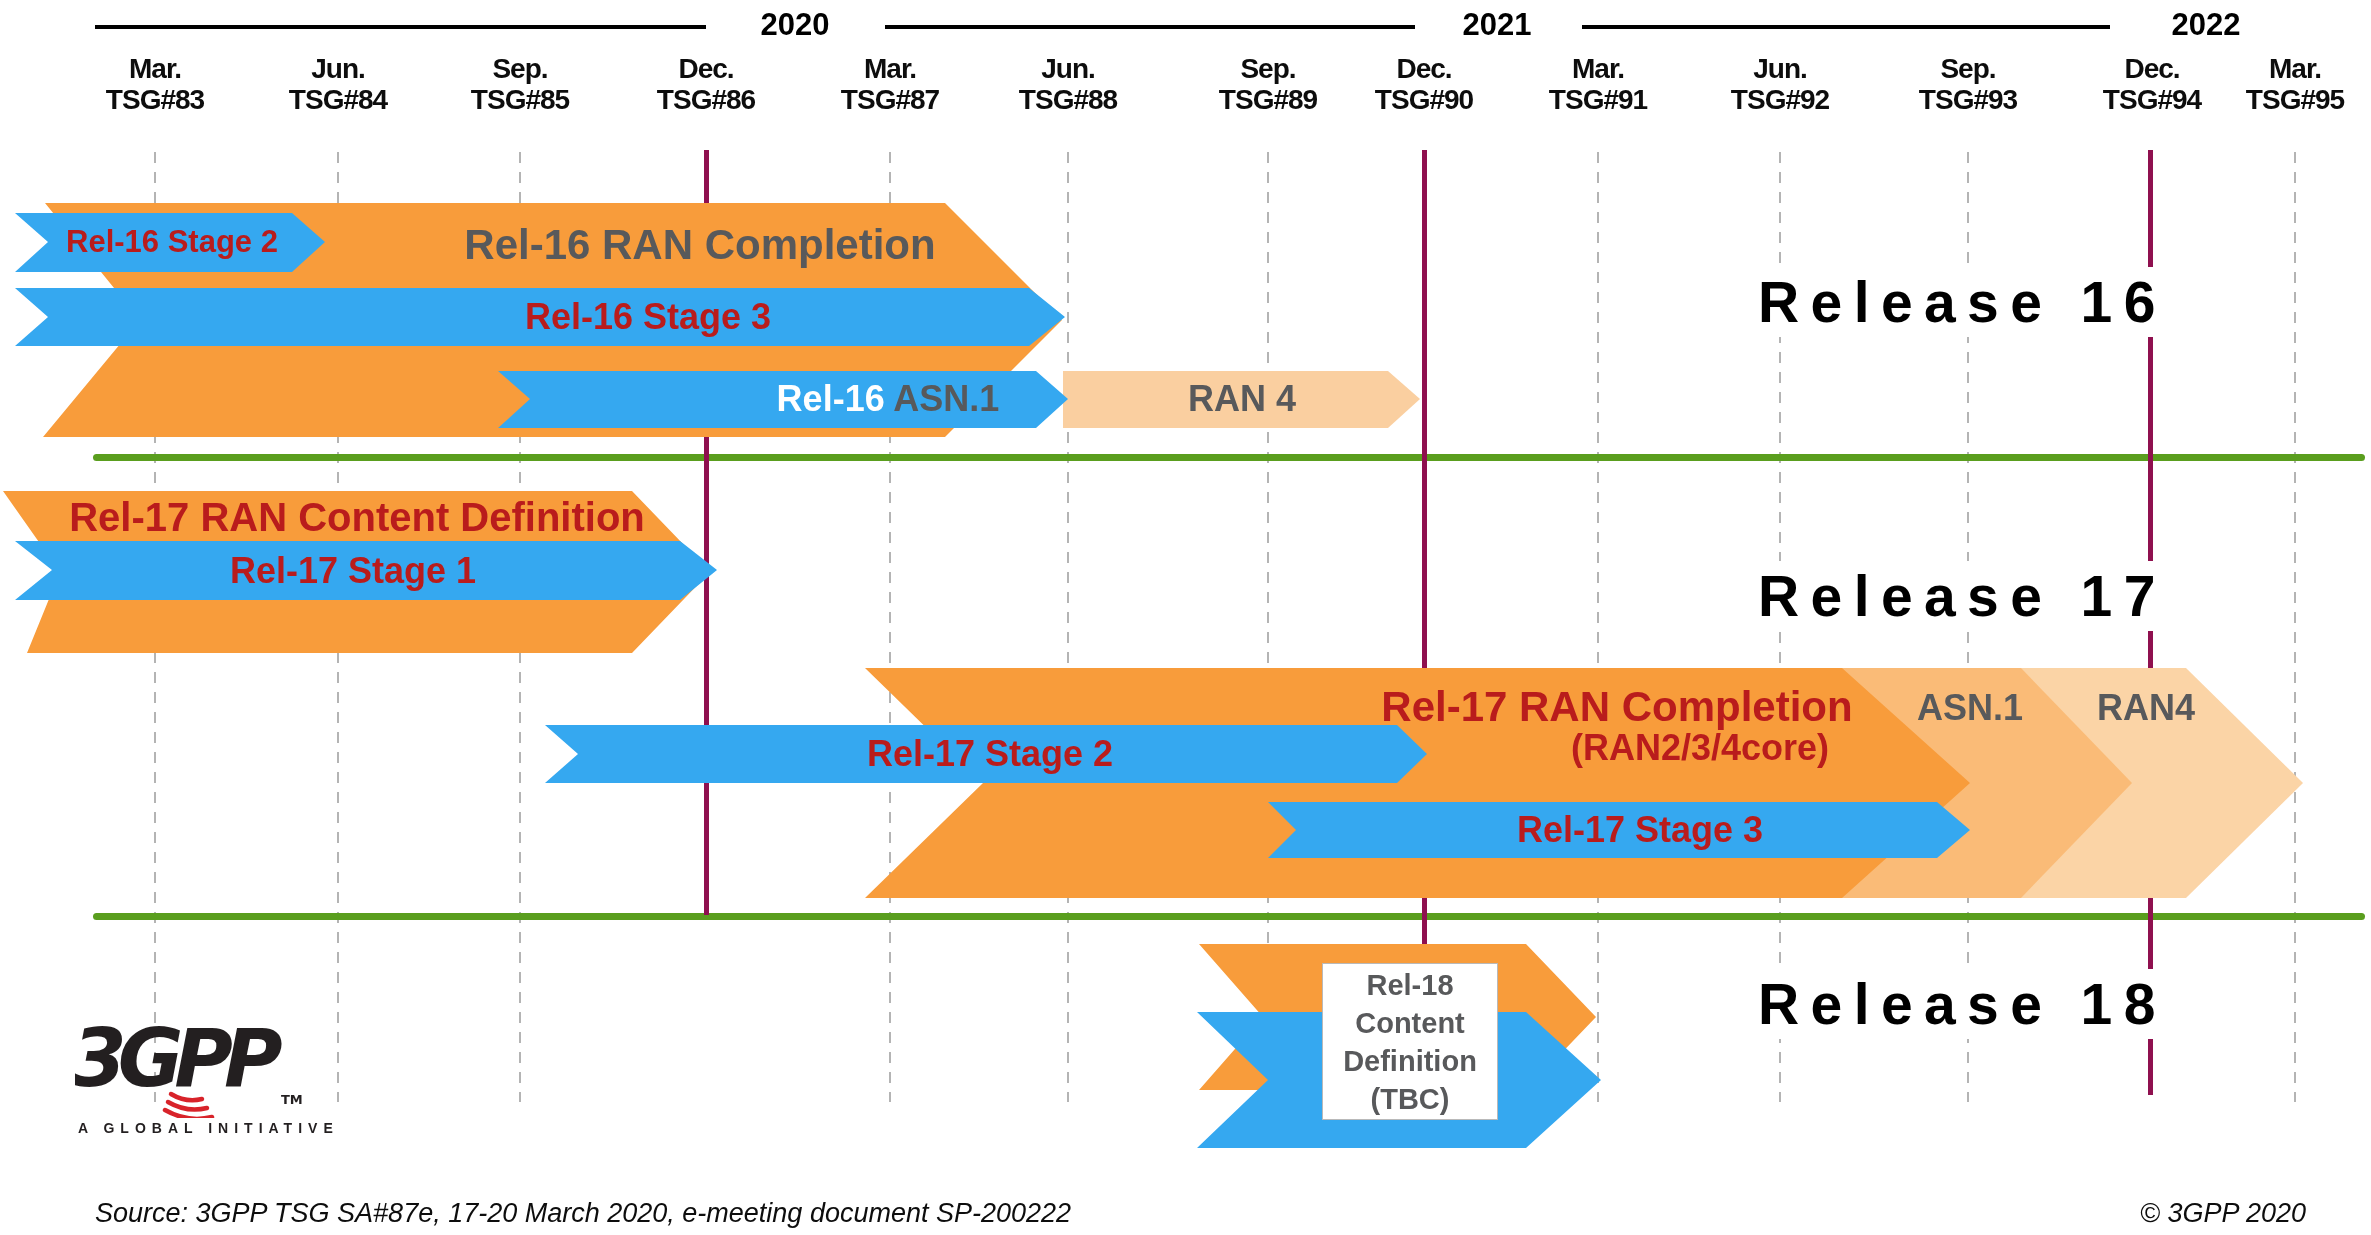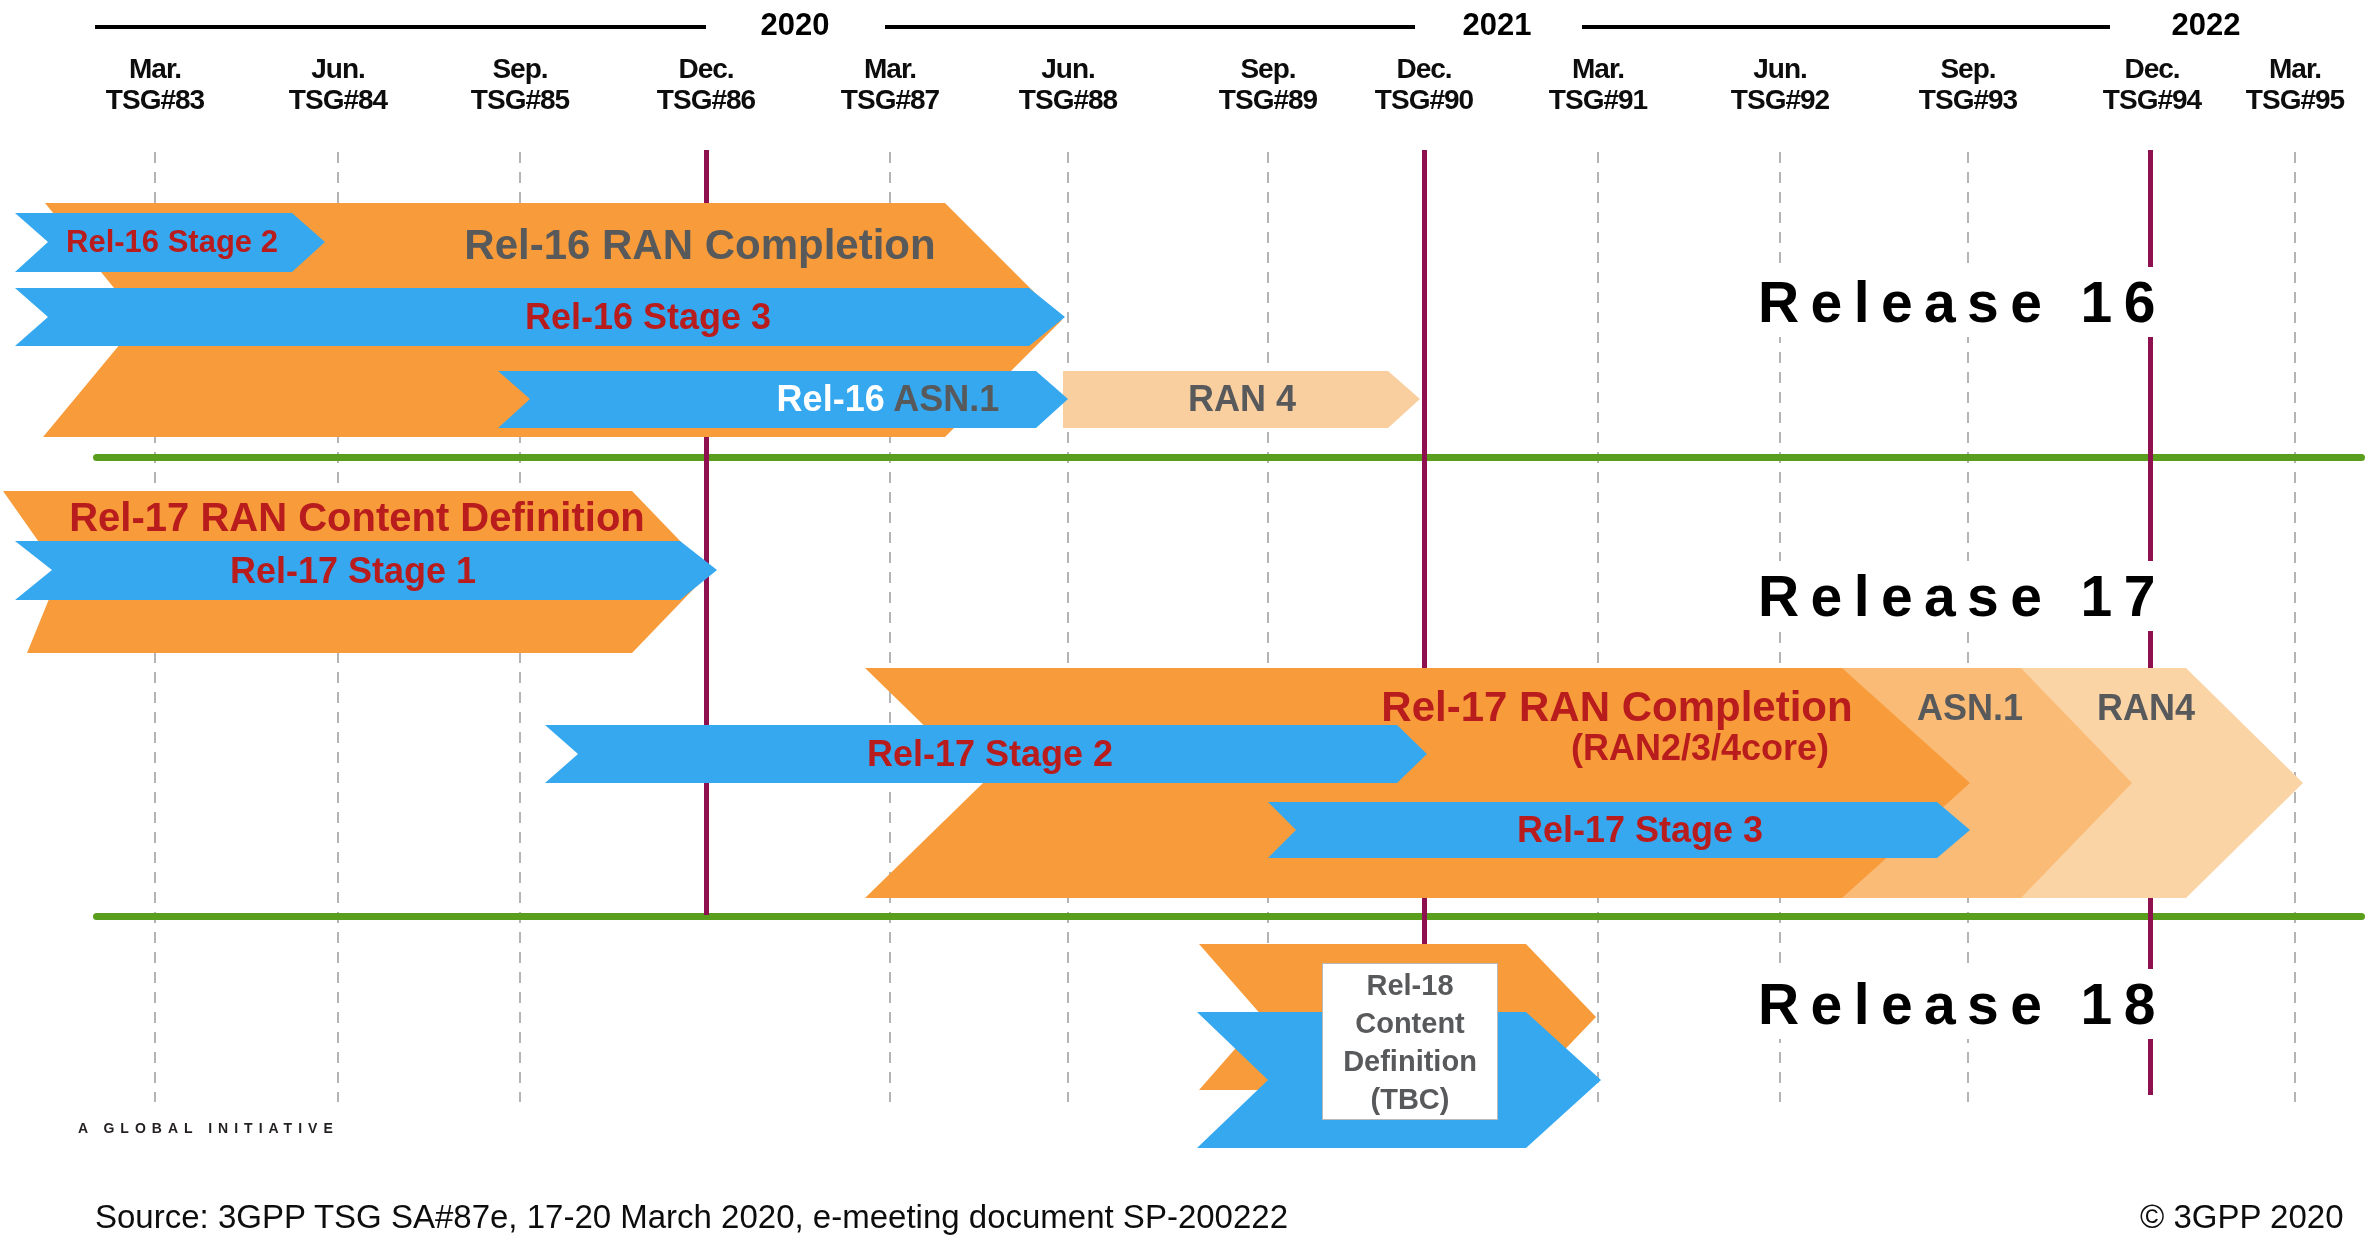--- a/index.html
+++ b/index.html
@@ -23,21 +23,21 @@
   .bar.blue{z-index:6;}
   .lbl{position:absolute; transform:translate(-50%,-50%); white-space:nowrap; font-weight:bold; z-index:8;}
   .lbl.on-bar-white{color:#b91c1c;}
   .lbl.on-bar-gray{color:#58595B;text-align:center;}
   .release-label{position:absolute; font-size:57px; font-weight:bold; color:#000;
       letter-spacing:0.2em; white-space:nowrap; background:#fff; padding:2px 8px;
       transform:translateY(-50%); z-index:9;}
   .whitebox{position:absolute; background:#fff; border:1px solid #b9b9b9; z-index:7;
       display:flex; flex-direction:column; justify-content:center; text-align:center;
       font-weight:bold; color:#58595B; font-size:29px; line-height:38px;}
-  .footer-text{position:absolute; font-size:33px; color:#0d0d0d; z-index:9; white-space:nowrap;}
+  .footer-text{position:absolute; font-size:27px; color:#0d0d0d; z-index:9; white-space:nowrap;font-style:italic;}
   .tagline{position:absolute; font-size:14px; font-weight:bold; letter-spacing:6px; color:#231f20; z-index:9;}
   .logo-wrap{position:absolute; z-index:9;}
 </style>
 </head>
 <body>
 
 <div class="canvas">
 
   <div class="year-line" style="left:95px; width:611px;"></div>
   <div class="year-line" style="left:885px; width:530px;"></div>
@@ -168,18 +168,29 @@
   <div class="bar blue" style="left:1197px; top:1012px; width:404px; height:136px; background:#35A8F0;
               clip-path:polygon(0px 0px, 329px 0px, 404px 68px, 329px 136px, 0px 136px, 71px 68px);"></div>
   <div class="whitebox" style="left:1322px; top:963px; width:174px; height:155px;">
     <div>Rel-18</div>
     <div>Content</div>
     <div>Definition</div>
     <div>(TBC)</div>
   </div>
   <div class="release-label" style="left:1750px; top:1004px;">Release 18</div>
 
+  <div class="logo-wrap" style="left:75px; top:998px; width:240px; height:120px;">
+    <svg width="240" height="120" viewBox="0 0 240 120">
+      <text x="-4" y="88" font-family="DejaVu Sans, sans-serif" font-weight="bold" font-style="italic" font-size="80" letter-spacing="-9" fill="#231f20">3GPP</text>
+      <g stroke="#D8232A" stroke-width="4.5" fill="none" stroke-linecap="round">
+        <path d="M96 96 q 15 9 31 5"></path>
+        <path d="M93 104 q 19 11 39 6"></path>
+        <path d="M90 112 q 23 13 47 7"></path>
+      </g>
+      <text x="206" y="106" font-family="DejaVu Sans, sans-serif" font-weight="bold" font-size="13" fill="#231f20">TM</text>
+    </svg>
+  </div>
   <div class="tagline" style="left:78px; top:1120px;">A GLOBAL INITIATIVE</div>
 
   <div class="footer-text" style="left:95px; top:1198px;">Source: 3GPP TSG SA#87e, 17-20 March 2020, e-meeting document SP-200222</div>
   <div class="footer-text" style="left:2140px; top:1198px;">© 3GPP 2020</div>
 
 </div>
 
 </body></html>

